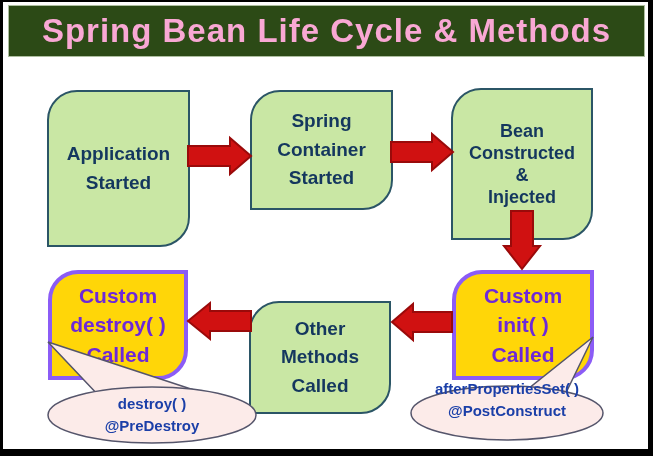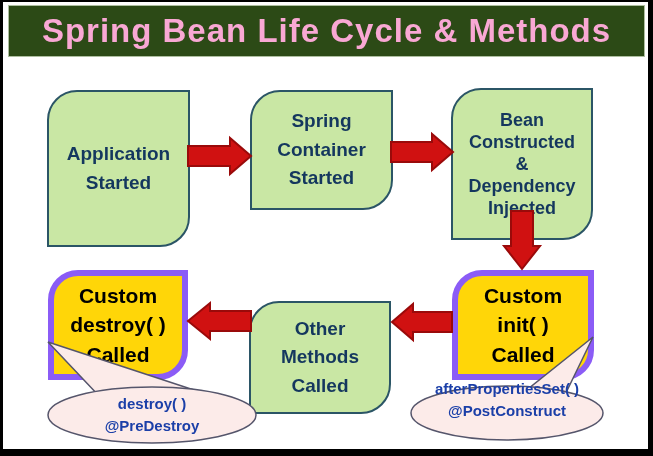--- a/index.html
+++ b/index.html
@@ -23,21 +23,21 @@
     white-space:nowrap;
   }
   
   .box{
     position:absolute;box-sizing:border-box;z-index:2;
     border-radius:30px 0 30px 0;
     display:flex;flex-direction:column;align-items:center;justify-content:center;
     text-align:center;font-weight:bold;
   }
   .box.green{background:#c9e7a4;border:2px solid #2b5566;color:#14375e;}
-  .box.yellow{background:#ffd608;border:6px solid #8b5cf6;color:#000000;}
+  .box.yellow{background:#ffd608;border:4px solid #8b5cf6;color:#6d28d9;}
   .box .line{white-space:nowrap;}
   #box-application{left:47px;top:90px;width:143px;height:157px;font-size:19px;line-height:1.5;}
   #box-container{left:250px;top:90px;width:143px;height:120px;font-size:19px;line-height:1.5;}
   #box-bean{left:451px;top:88px;width:142px;height:152px;font-size:18px;line-height:1.23;}
   #box-init{left:452px;top:270px;width:142px;height:110px;font-size:21px;line-height:1.4;}
   #box-other{left:249px;top:269px;width:142px;height:113px;font-size:19px;line-height:1.5;margin-top:32px;}
   #box-destroy{left:48px;top:270px;width:140px;height:110px;font-size:21px;line-height:1.4;}
   
   #overlay{position:absolute;left:0;top:0;width:653px;height:456px;z-index:4;pointer-events:none;}
   .arrow{fill:#d01111;stroke:#9a0a0a;stroke-width:2;}
@@ -69,21 +69,20 @@
   <div class="box green" id="box-container">
     <div class="line">Spring</div>
     <div class="line">Container</div>
     <div class="line">Started</div>
   </div>
 
   <div class="box green" id="box-bean">
     <div class="line">Bean</div>
     <div class="line">Constructed</div>
     <div class="line">&amp;</div>
-    <div class="line">Dependency</div>
     <div class="line">Injected</div>
   </div>
 
   <div class="box yellow" id="box-init">
     <div class="line">Custom</div>
     <div class="line">init( )</div>
     <div class="line">Called</div>
   </div>
 
   <div class="box green" id="box-other">

